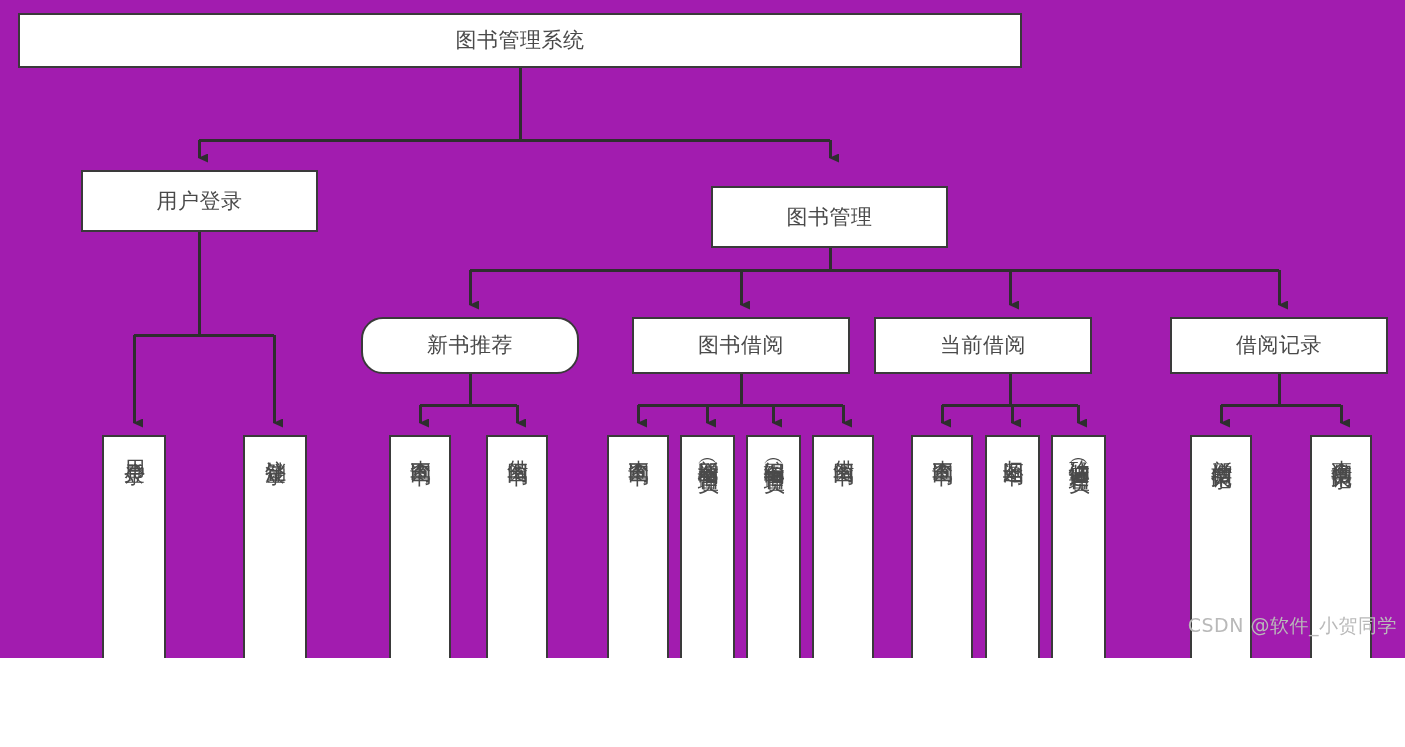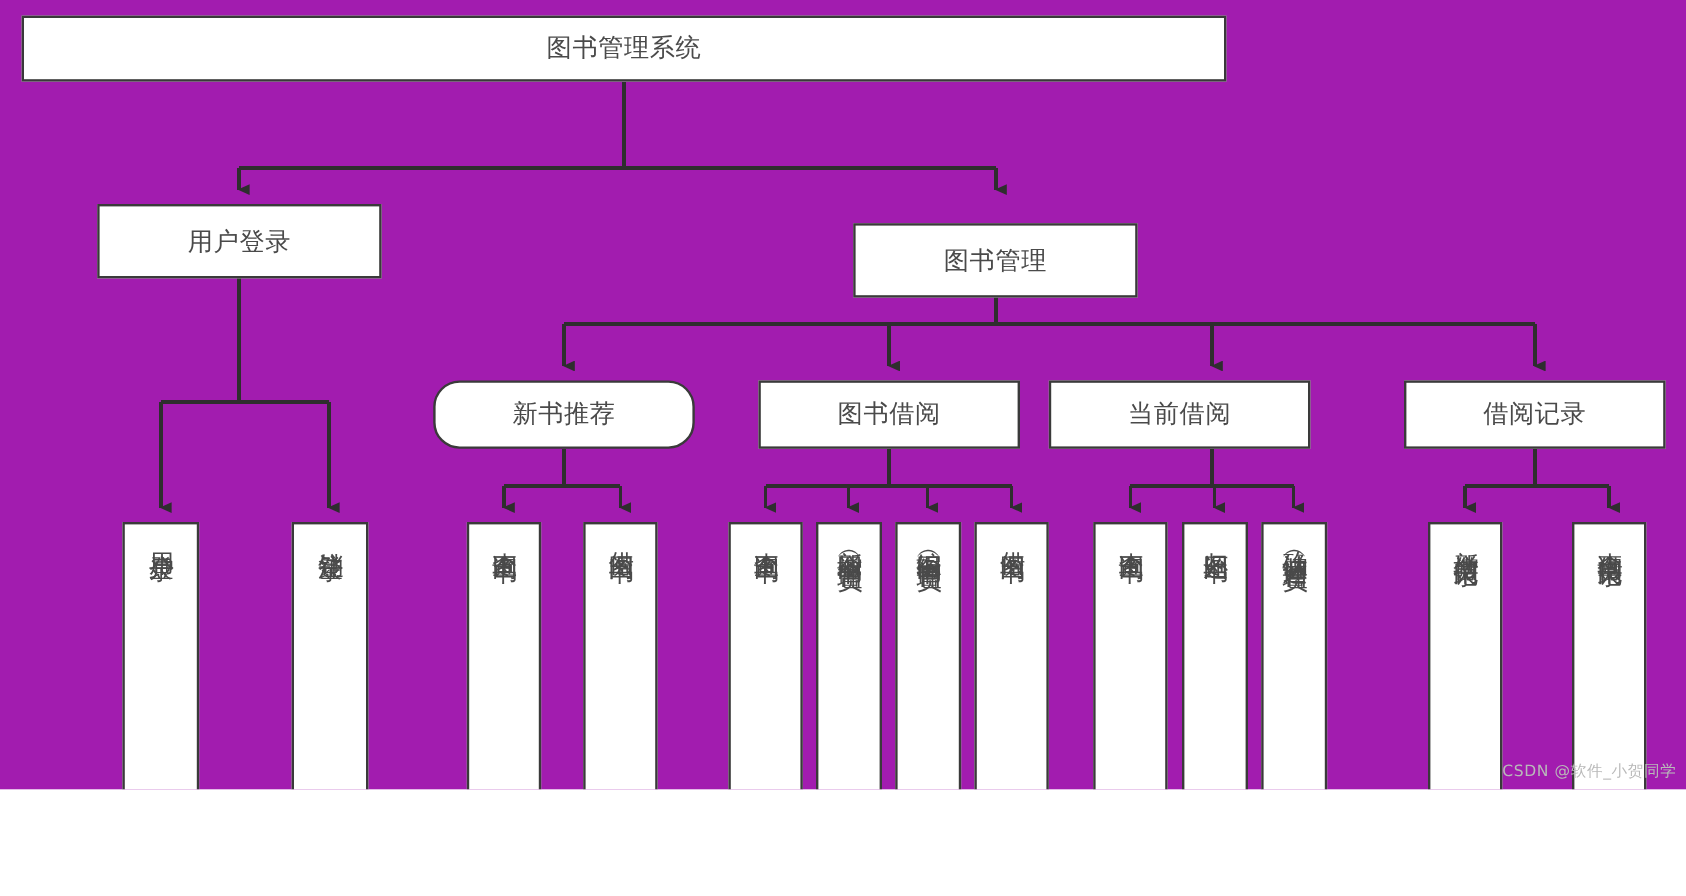--- a/index.html
+++ b/index.html
@@ -54,23 +54,23 @@
     writing-mode: vertical-rl;
     text-orientation: upright;
     font-size: 21px;
     line-height: 1.12;
     letter-spacing: 2px;
     white-space: nowrap;
   }
   #watermark {
     position: absolute;
     right: 8px;
-    bottom: 6px;
+    bottom: 19px;
     color: #b9b9b9;
-    font-size: 13px;
+    font-size: 19px;
     letter-spacing: 0.5px;
     white-space: nowrap;
     pointer-events: none;
   }
 </style>
 </head>
 <body>
 
 <div id="diagram-root">
 

